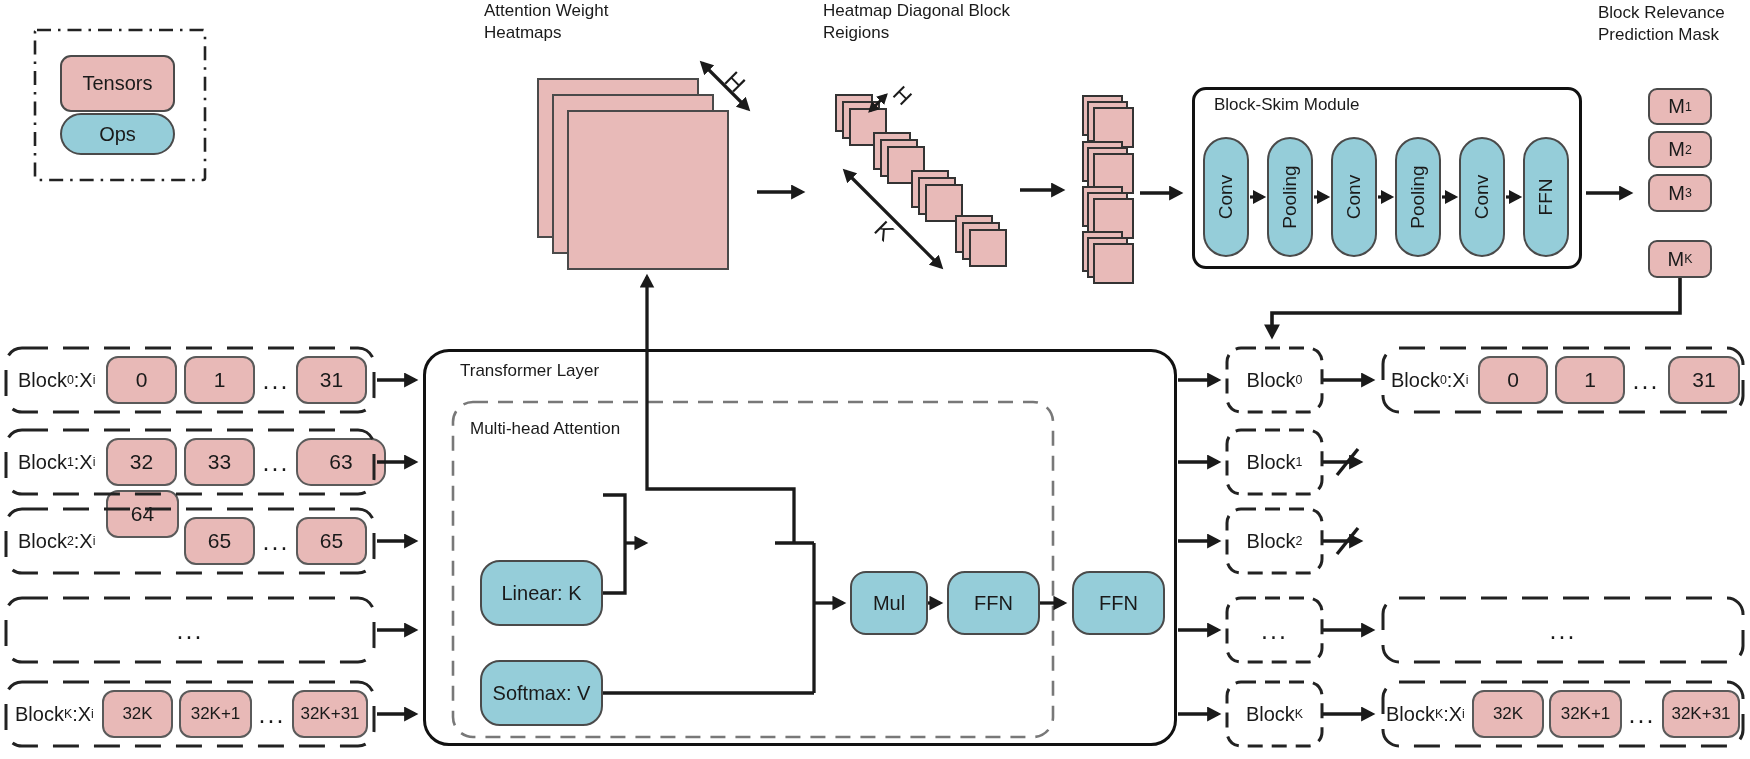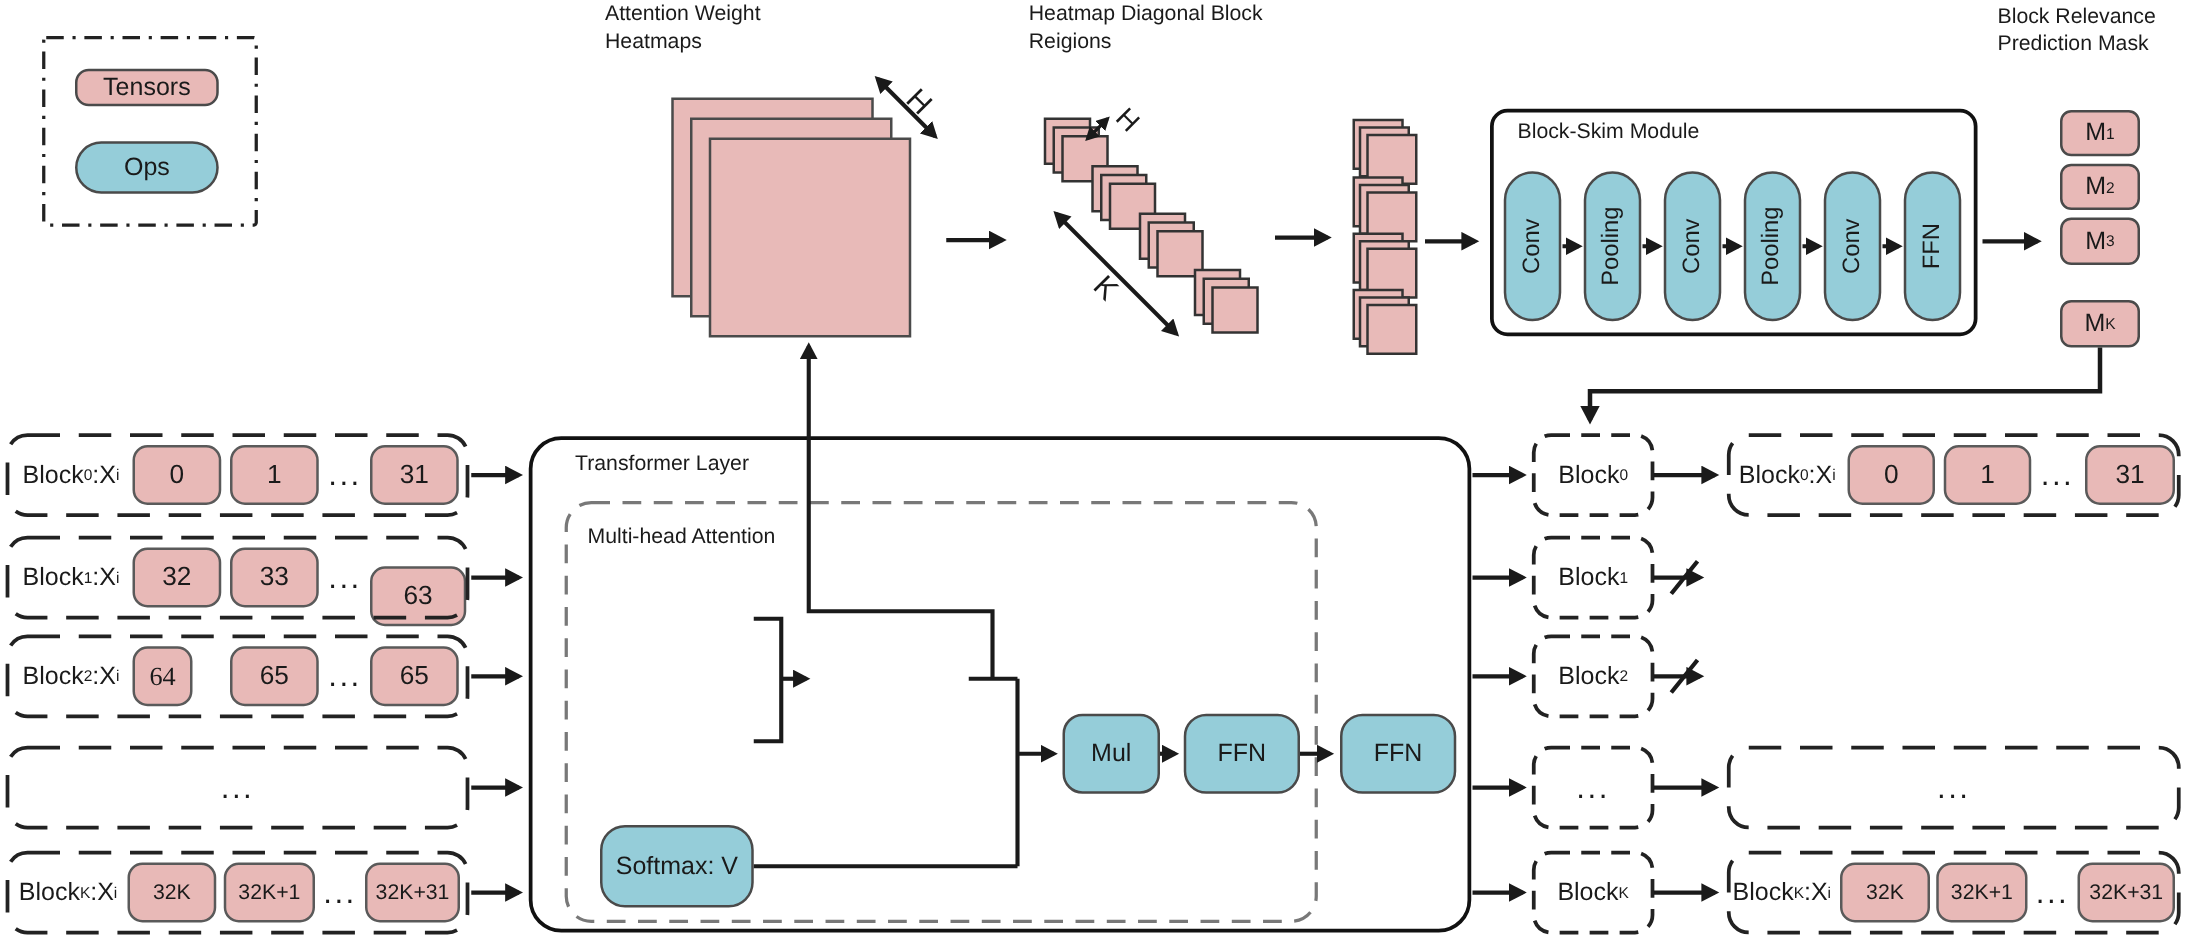--- a/index.html
+++ b/index.html
@@ -23,21 +23,21 @@
   .rot45{transform:rotate(45deg);font-size:24px;font-weight:400;}
   .dimlabel{position:absolute;display:flex;align-items:center;justify-content:center;z-index:4;}
   .boxframe{position:absolute;box-sizing:border-box;border:3.5px solid #111;background:#fff;z-index:1;}
   #wires{position:absolute;left:0;top:0;z-index:5;pointer-events:none;}
 </style>
 </head>
 <body>
 
 <div id="stage">
 
-  <div class="pill pink" style="left:60px;top:55px;width:115px;height:30px;border-radius:11px;">
+  <div class="pill pink" style="left:60px;top:55px;width:115px;height:57px;border-radius:11px;">
     <span>Tensors</span>
   </div>
   <div class="pill blue" style="left:60px;top:113px;width:115px;height:42px;border-radius:21px;">
     <span>Ops</span>
   </div>
 
   <div class="abs title" style="left:484px;top:0px;width:175px;">Attention Weight Heatmaps</div>
   <div class="abs title" style="left:823px;top:0px;width:195px;">Heatmap Diagonal Block Reigions</div>
   <div class="abs title" style="left:1598px;top:2px;width:165px;">Block Relevance Prediction Mask</div>
 
@@ -102,29 +102,29 @@
 
   <div class="row-label" style="left:18px;top:444px;height:36px;">
     <span>Block</span>
       <sub>1</sub>
       <span>:X</span>
       <sub>i</sub>
     </div>
   <div class="tok" style="left:106px;top:438px;width:71px;height:48px;">32</div>
   <div class="tok" style="left:184px;top:438px;width:71px;height:48px;">33</div>
   <div class="dots" style="left:258px;top:438px;width:36px;height:48px;">...</div>
-  <div class="tok" style="left:296px;top:453px;width:77px;height:48px;">63</div>
+  <div class="tok" style="left:296px;top:438px;width:90px;height:48px;border-radius:15px;">63</div>
 
   <div class="row-label" style="left:18px;top:523px;height:36px;">
     <span>Block</span>
       <sub>2</sub>
       <span>:X</span>
       <sub>i</sub>
     </div>
-  <div class="tok" style="left:106px;top:517px;width:48px;height:48px;font-family:Liberation Serif, serif;">64</div>
+  <div class="tok" style="left:106px;top:490px;width:73px;height:48px;">64</div>
   <div class="tok" style="left:184px;top:517px;width:71px;height:48px;">65</div>
   <div class="dots" style="left:258px;top:517px;width:36px;height:48px;">...</div>
   <div class="tok" style="left:296px;top:517px;width:71px;height:48px;">65</div>
 
   <div class="dots" style="left:6px;top:606px;width:368px;height:48px;">...</div>
 
   <div class="row-label" style="left:15px;top:696px;height:36px;">
     <span>Block</span>
       <sub>K</sub>
       <span>:X</span>
@@ -132,20 +132,21 @@
     </div>
   <div class="tok small" style="left:102px;top:690px;width:71px;height:48px;">32K</div>
   <div class="tok small" style="left:179px;top:690px;width:73px;height:48px;">32K+1</div>
   <div class="dots" style="left:254px;top:690px;width:36px;height:48px;">...</div>
   <div class="tok small" style="left:292px;top:690px;width:76px;height:48px;">32K+31</div>
 
   <div class="boxframe" style="left:423px;top:349px;width:754px;height:397px;border-radius:26px;"></div>
   <div class="abs title" style="left:445px;top:360px;z-index:3;margin-left:15px;">Transformer Layer</div>
   <div class="abs title" style="left:470px;top:418px;z-index:3;">Multi-head Attention</div>
 
+  <div class="pill blue" style="left:480px;top:560px;width:123px;height:66px;border-radius:20px;">Linear: K</div>
   <div class="pill blue" style="left:480px;top:660px;width:123px;height:66px;border-radius:20px;">Softmax: V</div>
   <div class="pill blue" style="left:850px;top:571px;width:78px;height:64px;border-radius:16px;">Mul</div>
   <div class="pill blue" style="left:947px;top:571px;width:93px;height:64px;border-radius:18px;">FFN</div>
   <div class="pill blue" style="left:1072px;top:571px;width:93px;height:64px;border-radius:18px;">FFN</div>
 
   <div class="row-label" style="left:1227px;top:362px;width:95px;height:36px;justify-content:center;">
     <span>Block</span>
       <sub>0</sub>
     </div>
   <div class="row-label" style="left:1227px;top:444px;width:95px;height:36px;justify-content:center;">

